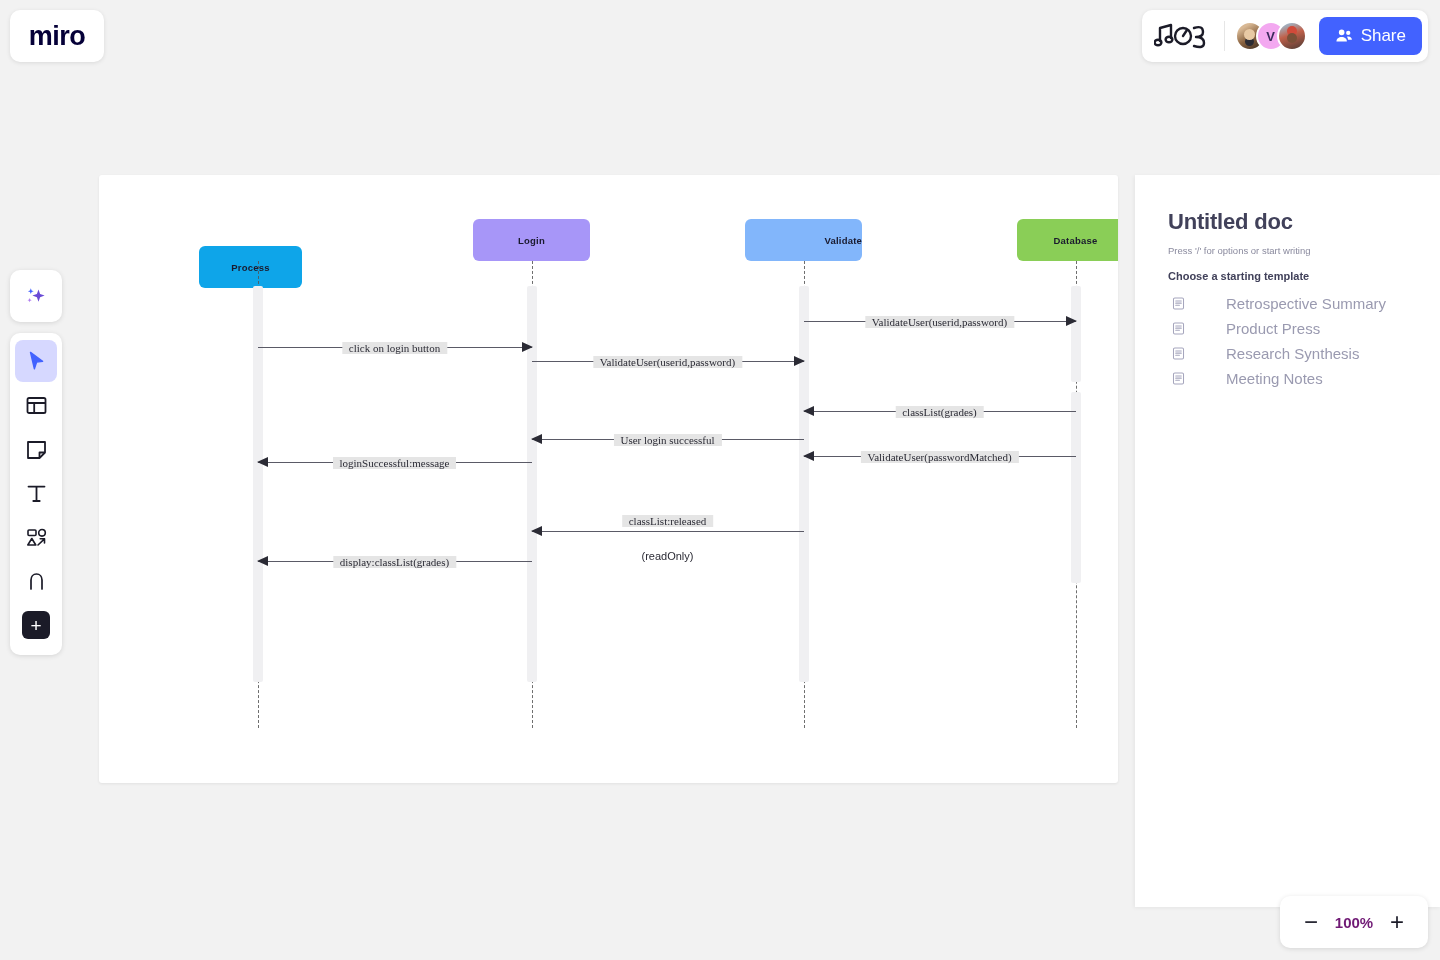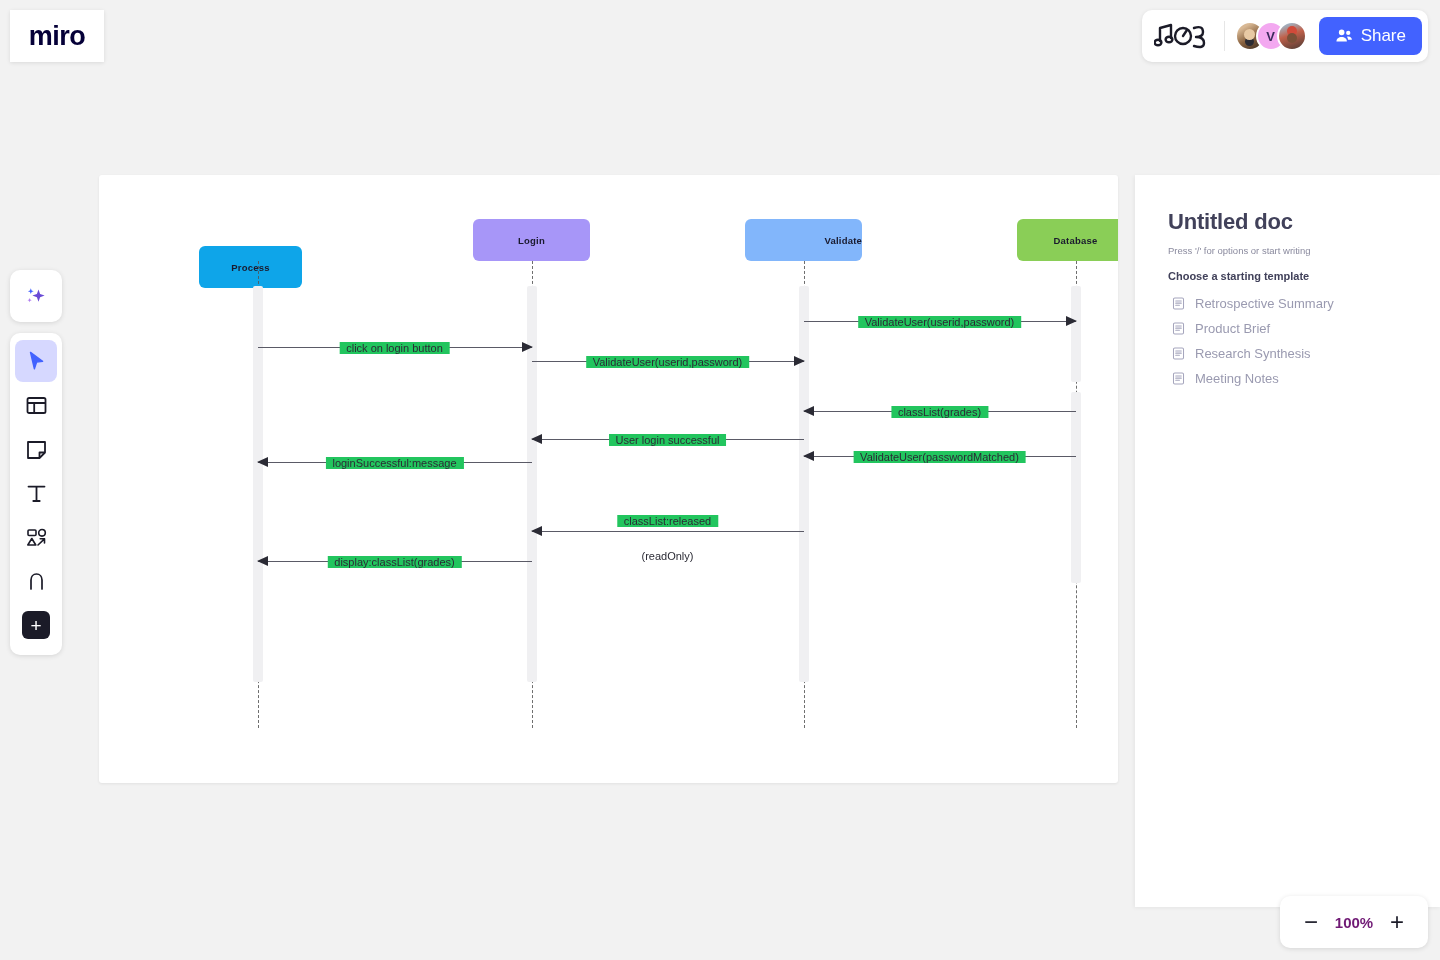--- a/index.html
+++ b/index.html
@@ -8,21 +8,21 @@
     background: #f2f2f2;
     font-family: "Liberation Sans", sans-serif;
     overflow: hidden;
   }
   #app { position: relative; width: 1440px; height: 960px; }
 
   
   .logo-card {
     position: absolute; left: 10px; top: 10px;
     width: 94px; height: 52px;
-    background: #ffffff; border-radius: 0;
+    background: #ffffff; border-radius: 10px;
     box-shadow: 0 1px 4px rgba(0,0,0,.10);
     display: flex; align-items: center; justify-content: center;
   }
   .logo-text {
     font-size: 27px; font-weight: 700; color: #050038;
     letter-spacing: -0.5px; line-height: 1;
   }
 
   
   .header-card {
@@ -104,23 +104,23 @@
   }
 
   .msg { position:absolute; height: 1px; }
   .msg-line {
     position:absolute; left:0; right:0; top:0;
     height: 1.4px; background:#5a5a66;
   }
   .msg-label {
     position:absolute; top: 50%; left:50%;
     transform: translate(-50%,-50%);
-    background:#22c55e; padding: 0 7px;
+    background:#e5e5e5; padding: 0 7px;
     font-size: 11px; color:#2b2b35; white-space: nowrap;
-    font-family: Liberation Sans, sans-serif;
+    font-family: Liberation Serif, serif;
   }
   .msg-sublabel {
     position:absolute; top: 19px; left:50%;
     transform: translateX(-50%);
     font-size: 11px; color:#2b2b35; white-space: nowrap;
     background:#fff; padding: 0 6px;
   }
   .arrow-head { position:absolute; top:-5px; width:0; height:0; }
   .arrow-right { right:-1px; border-left: 11px solid #2b2b35;
     border-top: 5.5px solid transparent; border-bottom: 5.5px solid transparent; }
@@ -136,21 +136,21 @@
   }
   .doc-title { font-size: 22px; font-weight: 700; color:#41415a; letter-spacing:-.2px; }
   .doc-hint { margin-top: 10px; font-size: 9.5px; color:#8a8a9e; }
   .doc-sub { margin-top: 14px; font-size: 11px; font-weight: 700; color:#41415a; }
   .tpl-list { margin-top: 9px; }
   .tpl-item {
     display:flex; align-items:center; gap: 10px;
     height: 25px; margin-bottom: 0px; cursor:pointer;
     padding-left: 4px;
   }
-  .tpl-label { font-size: 13px; color:#9a9ab0; }
+  .tpl-label { font-size: 15px; color:#9a9ab0;margin-left:31px; }
   .tpl-icon { width: 13px; height: 13px; display:block; }
 
   
   .zoom-card {
     position:absolute; right: 12px; bottom: 12px;
     width: 148px; height: 52px; background:#fff;
     border-radius: 10px; box-shadow: 0 1px 5px rgba(0,0,0,.12);
     display:flex; align-items:center; justify-content:space-between;
     padding: 0 18px;
   }
@@ -333,21 +333,21 @@
             <rect x="1.6" y="1" width="10.8" height="12" rx="1.4" fill="none" stroke="#a6a6bd" stroke-width="1.1"></rect>
             <path d="M4 4.2h6M4 6.6h6M4 9h4" stroke="#a6a6bd" stroke-width="1.1" stroke-linecap="round"></path>
           </svg>
           <span class="tpl-label">Retrospective Summary</span>
         </div>
         <div class="tpl-item">
           <svg class="tpl-icon" viewBox="0 0 14 14">
             <rect x="1.6" y="1" width="10.8" height="12" rx="1.4" fill="none" stroke="#a6a6bd" stroke-width="1.1"></rect>
             <path d="M4 4.2h6M4 6.6h6M4 9h4" stroke="#a6a6bd" stroke-width="1.1" stroke-linecap="round"></path>
           </svg>
-          <span class="tpl-label">Product Brief</span>
+          <span class="tpl-label">Product Press</span>
         </div>
         <div class="tpl-item">
           <svg class="tpl-icon" viewBox="0 0 14 14">
             <rect x="1.6" y="1" width="10.8" height="12" rx="1.4" fill="none" stroke="#a6a6bd" stroke-width="1.1"></rect>
             <path d="M4 4.2h6M4 6.6h6M4 9h4" stroke="#a6a6bd" stroke-width="1.1" stroke-linecap="round"></path>
           </svg>
           <span class="tpl-label">Research Synthesis</span>
         </div>
         <div class="tpl-item">
           <svg class="tpl-icon" viewBox="0 0 14 14">

